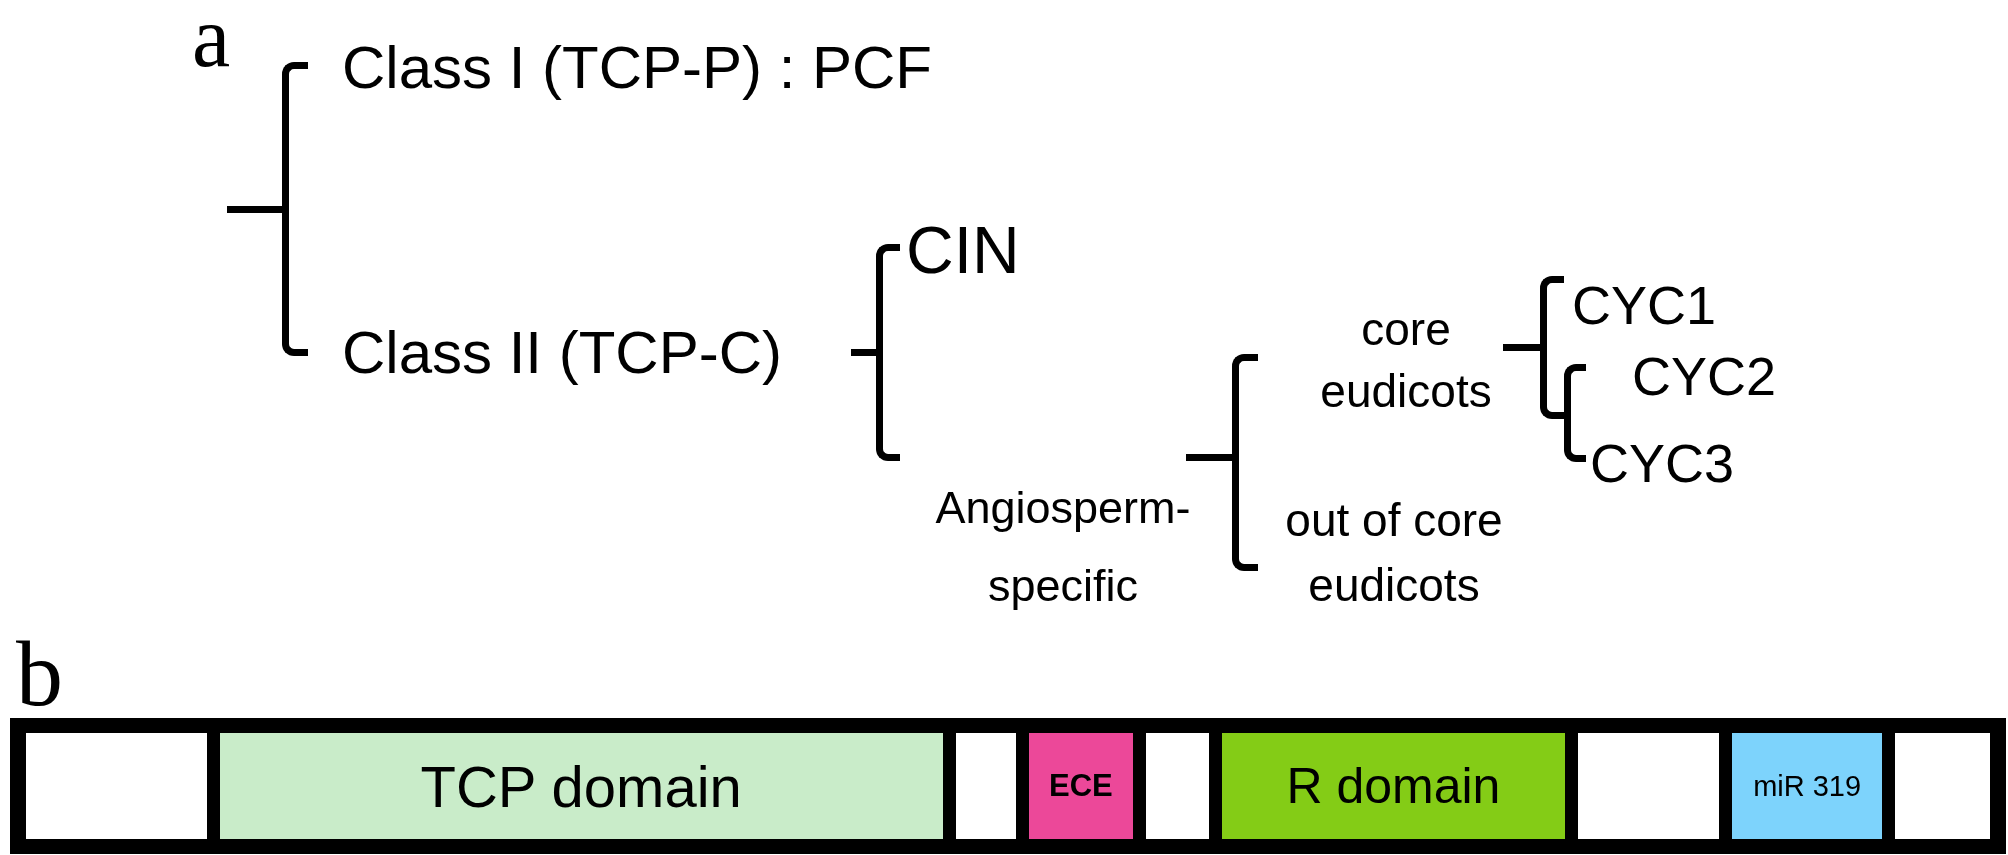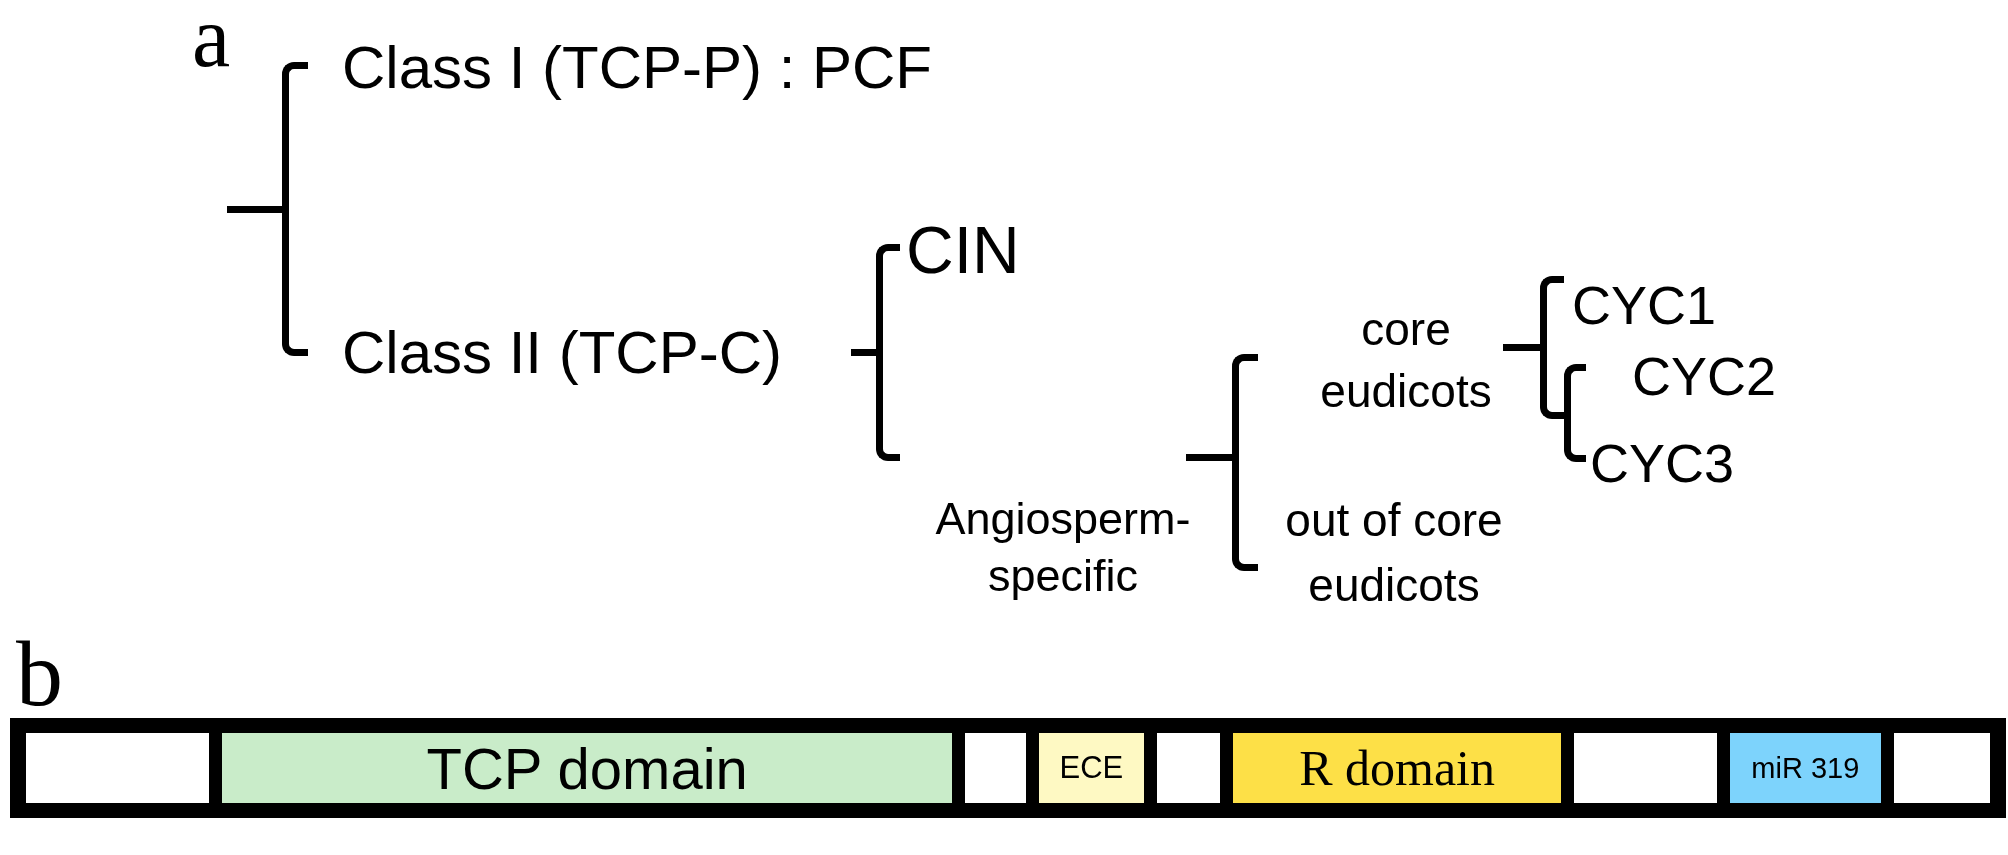--- a/index.html
+++ b/index.html
@@ -60,27 +60,27 @@
 
   
   .clabel{
     position:absolute;
     transform:translate(-50%,-50%);
     text-align:center;
     white-space:pre-line;
   }
   .lbl-core{left:1390px;top:360px;font-size:46px;line-height:62px;margin-left:16px;}
   .lbl-outcore{left:1394px;top:553px;font-size:46px;line-height:65px;}
-  .lbl-angio{left:1063px;top:547px;font-size:45px;line-height:57px;}
+  .lbl-angio{left:1063px;top:547px;font-size:45px;line-height:78px;}
 
   
   .domain-bar{
     position:absolute;
     left:10px;top:718px;
-    width:1996px;height:100px;
+    width:1996px;height:136px;
     background:#000;
     box-sizing:border-box;
     padding:15px 16px;
     display:flex;
     gap:13px;
     align-items:stretch;
   }
   .seg{
     display:flex;
     align-items:center;
@@ -129,21 +129,21 @@
   <div class="tlabel lbl-cyc1">CYC1</div>
   <div class="tlabel lbl-cyc2">CYC2</div>
   <div class="tlabel lbl-cyc3">CYC3</div>
 
   <div class="panel-letter panel-b">b</div>
 
   <div class="domain-bar">
     <div class="seg" style="background-color: rgb(255, 255, 255); flex-grow: 290;"></div>
     <div class="seg seg-tcp" style="background-color: rgb(201, 236, 201); flex-grow: 645;">TCP domain</div>
     <div class="seg" style="background-color: rgb(255, 255, 255); flex-grow: 96;"></div>
-    <div class="seg seg-ece" style="background-color: #fef9c3; flex-grow: 66;">ECE</div>
+    <div class="seg seg-ece" style="background-color: #ec4899; flex-grow: 66; font-weight: bold;">ECE</div>
     <div class="seg" style="background-color: rgb(255, 255, 255); flex-grow: 100;"></div>
-    <div class="seg seg-r" style="background-color: #fde047; flex-grow: 208; font-family: Liberation Serif, serif;">R domain</div>
+    <div class="seg seg-r" style="background-color: #84cc16; flex-grow: 208;">R domain</div>
     <div class="seg" style="background-color: rgb(255, 255, 255); flex-grow: 226;"></div>
     <div class="seg seg-mir" style="background-color: #7dd3fc; flex-grow: 68;">miR 319</div>
     <div class="seg" style="background-color: rgb(255, 255, 255); flex-grow: 152;"></div>
   </div>
 
 </div>
 
 </body></html>

